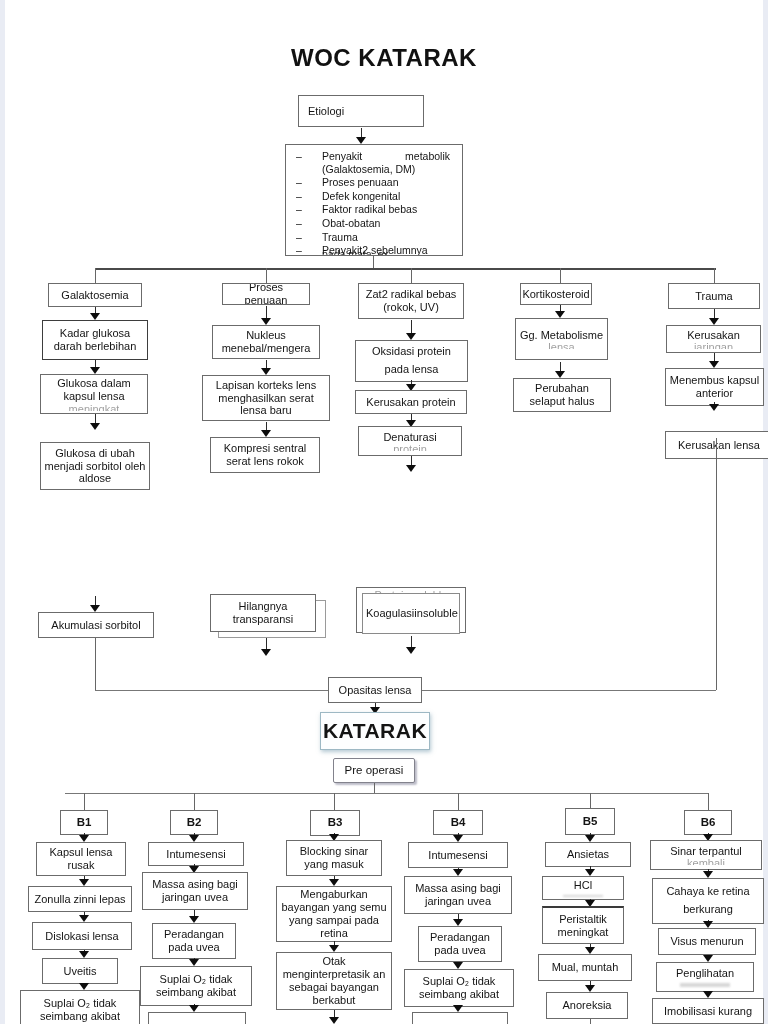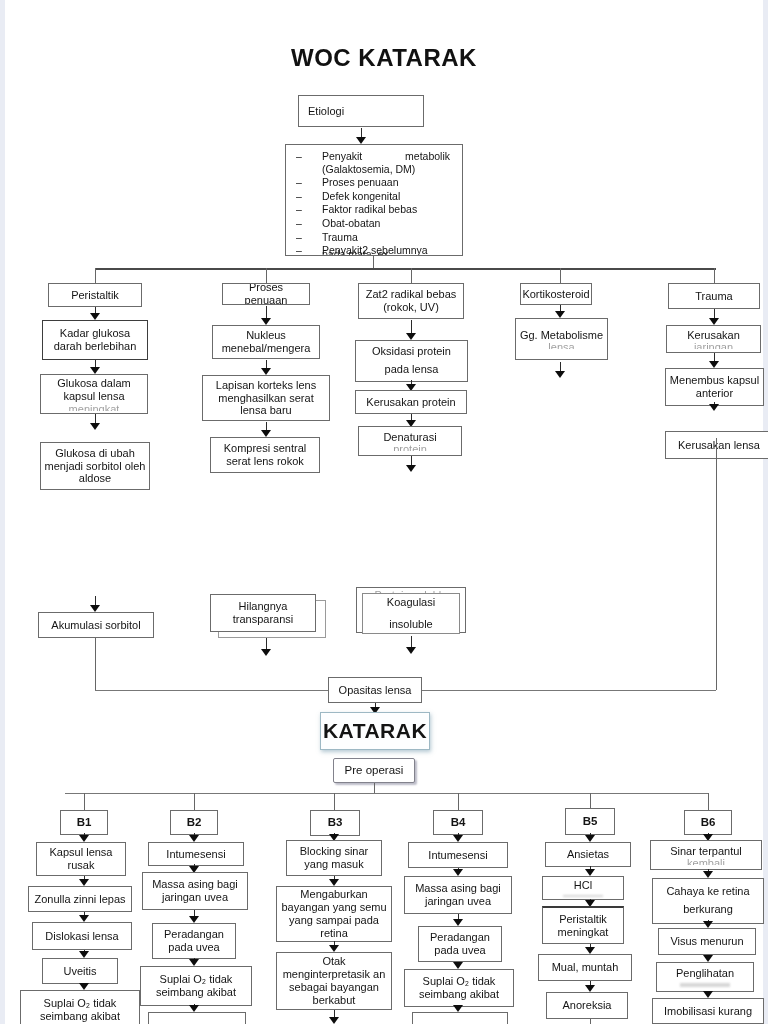--- a/index.html
+++ b/index.html
@@ -6,21 +6,21 @@
   .canvas{position:relative;width:768px;height:1024px;overflow:hidden;
           font-family:"Liberation Sans",sans-serif;color:#141414;}
   .page{position:absolute;left:5px;right:5px;top:0;bottom:0;background:#ffffff;}
   .title{position:absolute;left:0;top:44px;width:768px;text-align:center;
          font-size:24px;font-weight:bold;letter-spacing:.5px;color:#111;}
   .node{position:absolute;box-sizing:border-box;background:#fff;border:1px solid #6b6b6b;
         font-size:11px;line-height:1.18;text-align:center;
         display:flex;align-items:center;justify-content:center;
         padding:2px 3px;overflow:hidden;}
   .col{flex-direction:column;}
-  .spread{flex-direction:column;justify-content:space-between;}
+  .spread{flex-direction:row;justify-content:space-between;}
   .lh15{line-height:1.6;}
   .left{justify-content:flex-start;text-align:left;padding-left:9px;}
   .ghost{background:#fff;border-color:#9a9a9a;}
   .clip{display:block;opacity:.42;filter:blur(.4px);height:7px;overflow:hidden;
         font-size:11px;line-height:10px;margin-top:1px;}
   .clip-top{position:absolute;top:1px;left:0;right:0;text-align:center;}
   .smudge{width:55%;height:4px;background:#8d8d8d;opacity:.35;filter:blur(1px);margin-top:3px;}
   .katarak{font-size:21px;font-weight:bold;letter-spacing:.5px;border:1px solid #9db8c4;
            box-shadow:1px 2px 4px rgba(110,150,170,.5);background:#fdfeff;}
   .pre{border:1px solid #82828c;box-shadow:2px 2px 2px #bcbcc8;border-radius:2px;font-size:11.5px;}
@@ -86,21 +86,21 @@
   </div>
 
   <div class="vl" style="left:373px;top:256px;height:12px"></div>
   <div class="hl dark" style="left:95px;top:268px;width:621px"></div>
   <div class="vl" style="left:95px;top:268px;height:15px"></div>
   <div class="vl" style="left:266px;top:268px;height:15px"></div>
   <div class="vl" style="left:411px;top:268px;height:15px"></div>
   <div class="vl" style="left:560px;top:268px;height:15px"></div>
   <div class="vl" style="left:714px;top:268px;height:15px"></div>
 
-  <div class="node" style="left:48px;top:283px;width:94px;height:24px">Peristaltik</div>
+  <div class="node" style="left:48px;top:283px;width:94px;height:24px">Galaktosemia</div>
   <div class="node" style="left:222px;top:283px;width:88px;height:22px">Proses penuaan</div>
   <div class="node" style="left:358px;top:283px;width:106px;height:36px">Zat2 radikal bebas (rokok, UV)</div>
   <div class="node" style="left:520px;top:283px;width:72px;height:22px">Kortikosteroid</div>
   <div class="node" style="left:668px;top:283px;width:92px;height:26px">Trauma</div>
 
   <div class="arr" style="left:90px;top:307px;height:13px"></div>
   <div class="node" style="left:42px;top:320px;width:106px;height:40px;border-color:#3d3d3d">Kadar glukosa darah berlebihan</div>
   <div class="arr" style="left:90px;top:360px;height:14px"></div>
   <div class="node col" style="left:40px;top:374px;width:108px;height:40px">
     <span>Glukosa dalam kapsul lensa</span>
@@ -140,20 +140,21 @@
     <span>insoluble</span>
   </div>
   <div class="arr" style="left:406px;top:636px;height:18px"></div>
 
   <div class="arr" style="left:555px;top:305px;height:13px"></div>
   <div class="node col" style="left:515px;top:318px;width:93px;height:42px">
     <span>Gg. Metabolisme</span>
     <span class="clip">lensa</span>
   </div>
   <div class="arr" style="left:555px;top:362px;height:16px"></div>
+  <div class="node" style="left:513px;top:378px;width:98px;height:34px">Perubahan selaput halus</div>
 
   <div class="arr" style="left:709px;top:309px;height:16px"></div>
   <div class="node col" style="left:666px;top:325px;width:95px;height:28px">
     <span>Kerusakan</span>
     <span class="clip">jaringan</span>
   </div>
   <div class="arr" style="left:709px;top:353px;height:15px"></div>
   <div class="node" style="left:665px;top:368px;width:99px;height:38px">Menembus kapsul anterior</div>
   <div class="arr" style="left:709px;top:402px;height:9px"></div>
   <div class="node" style="left:665px;top:431px;width:108px;height:28px">Kerusakan lensa</div>

